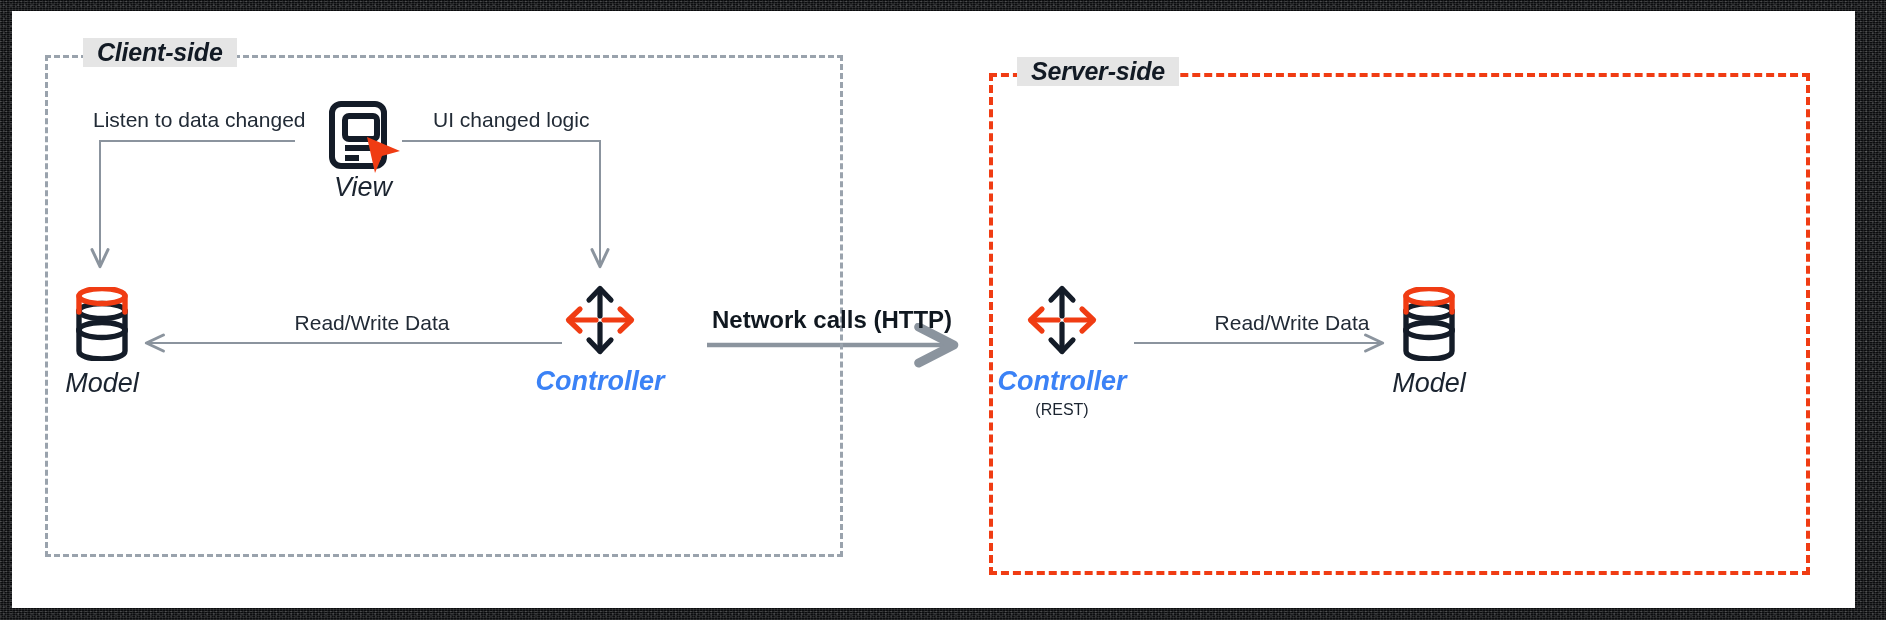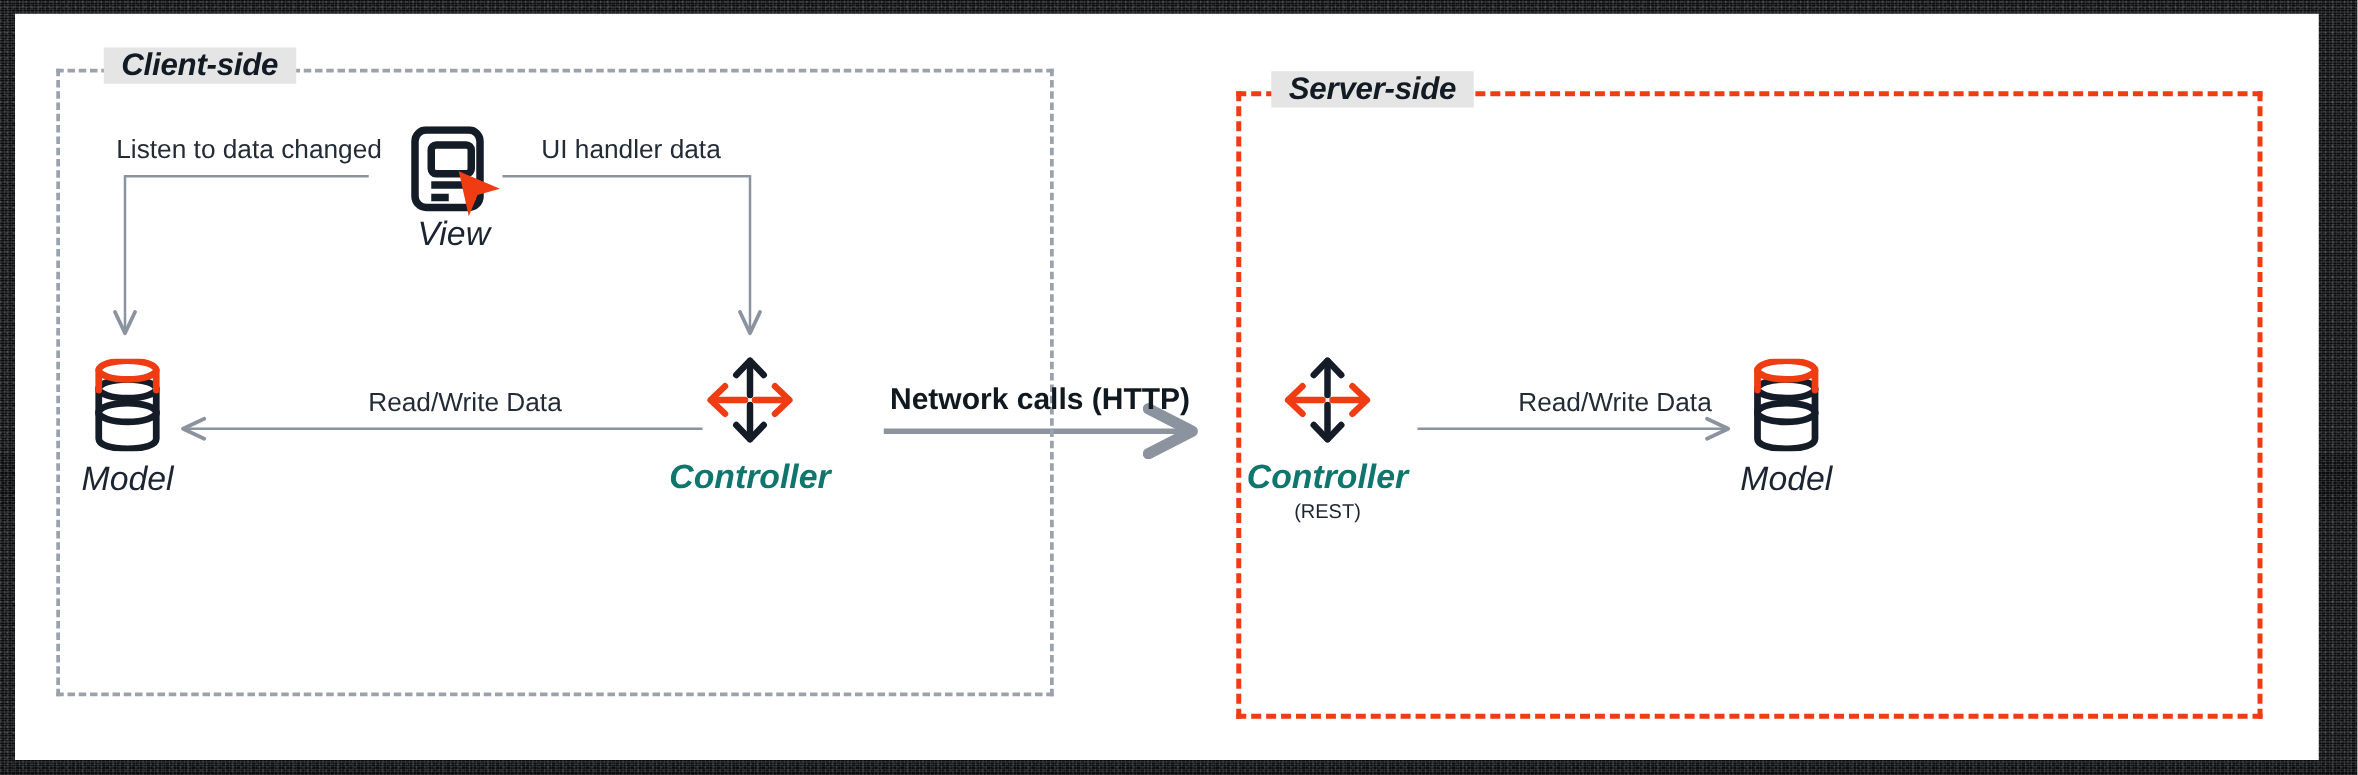--- a/index.html
+++ b/index.html
@@ -65,21 +65,21 @@
   .region.server .region-label{ left:24px; }
 
   
   .txt{
     position:absolute;
     white-space:nowrap;
     color:#1b2430;
   }
   .edge-label{ font-size:21px; color:#222b36; }
   .node-label{ font-size:27px; color:#1b2430;font-style:italic; }
-  .node-label.bold{ font-weight:bold; color:#0f766e; }
+  .node-label.bold{ font-weight:bold; color:#3b82f6; }
   .node-sub{ font-size:16px; color:#1b2430; }
   .net-label{ font-size:24px; font-weight:bold; color:#101820; }
 
   
   svg.wires{
     position:absolute; left:0; top:0;
     width:1843px; height:597px;
     pointer-events:none;
   }
 
@@ -208,21 +208,21 @@
           <path d="M5 9 L5 25" stroke="#f03c13"></path>
           <path d="M51 9 L51 25" stroke="#f03c13"></path>
           <ellipse cx="28" cy="9" rx="23" ry="7.5" stroke="#f03c13"></ellipse>
         </g>
       </svg>
     </div>
     <div class="txt node-label" style="left:1357px; top:357px; width:120px; text-align:center;">Model</div>
 
     <div class="txt edge-label" style="left:81px; top:97px;">Listen to data changed</div>
 
-    <div class="txt edge-label" style="left:421px; top:97px;">UI handler data</div>
+    <div class="txt edge-label" style="left:421px; top:97px;">UI changed logic</div>
 
     <div class="txt edge-label" style="left:180px; top:300px; width:360px; text-align:center;">Read/Write Data</div>
 
     <div class="txt net-label" style="left:700px; top:295px; width:240px; ">Network calls (HTTP)</div>
 
     <div class="txt edge-label" style="left:1130px; top:300px; width:300px; text-align:center;">Read/Write Data</div>
 
   </div>
 </div>
 

